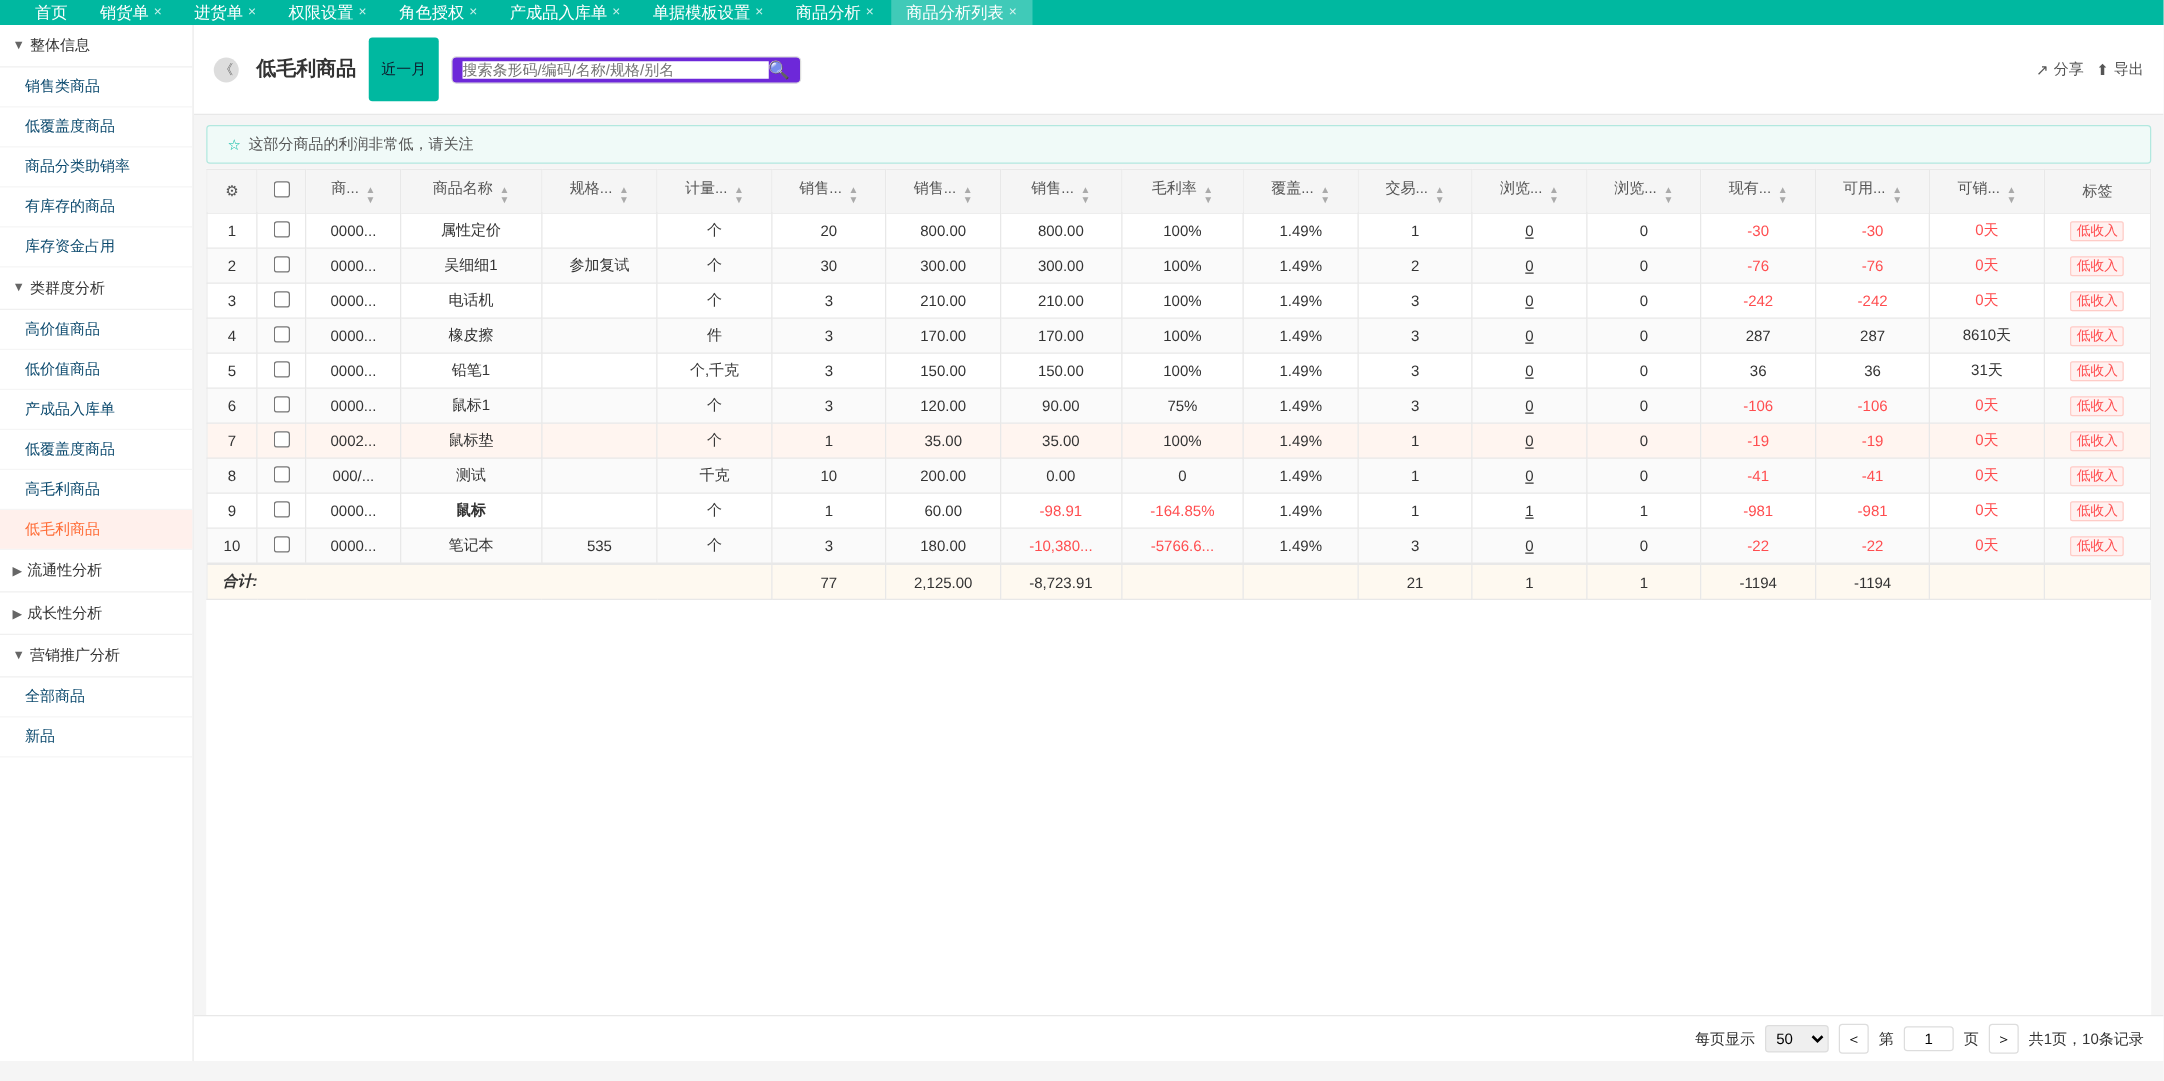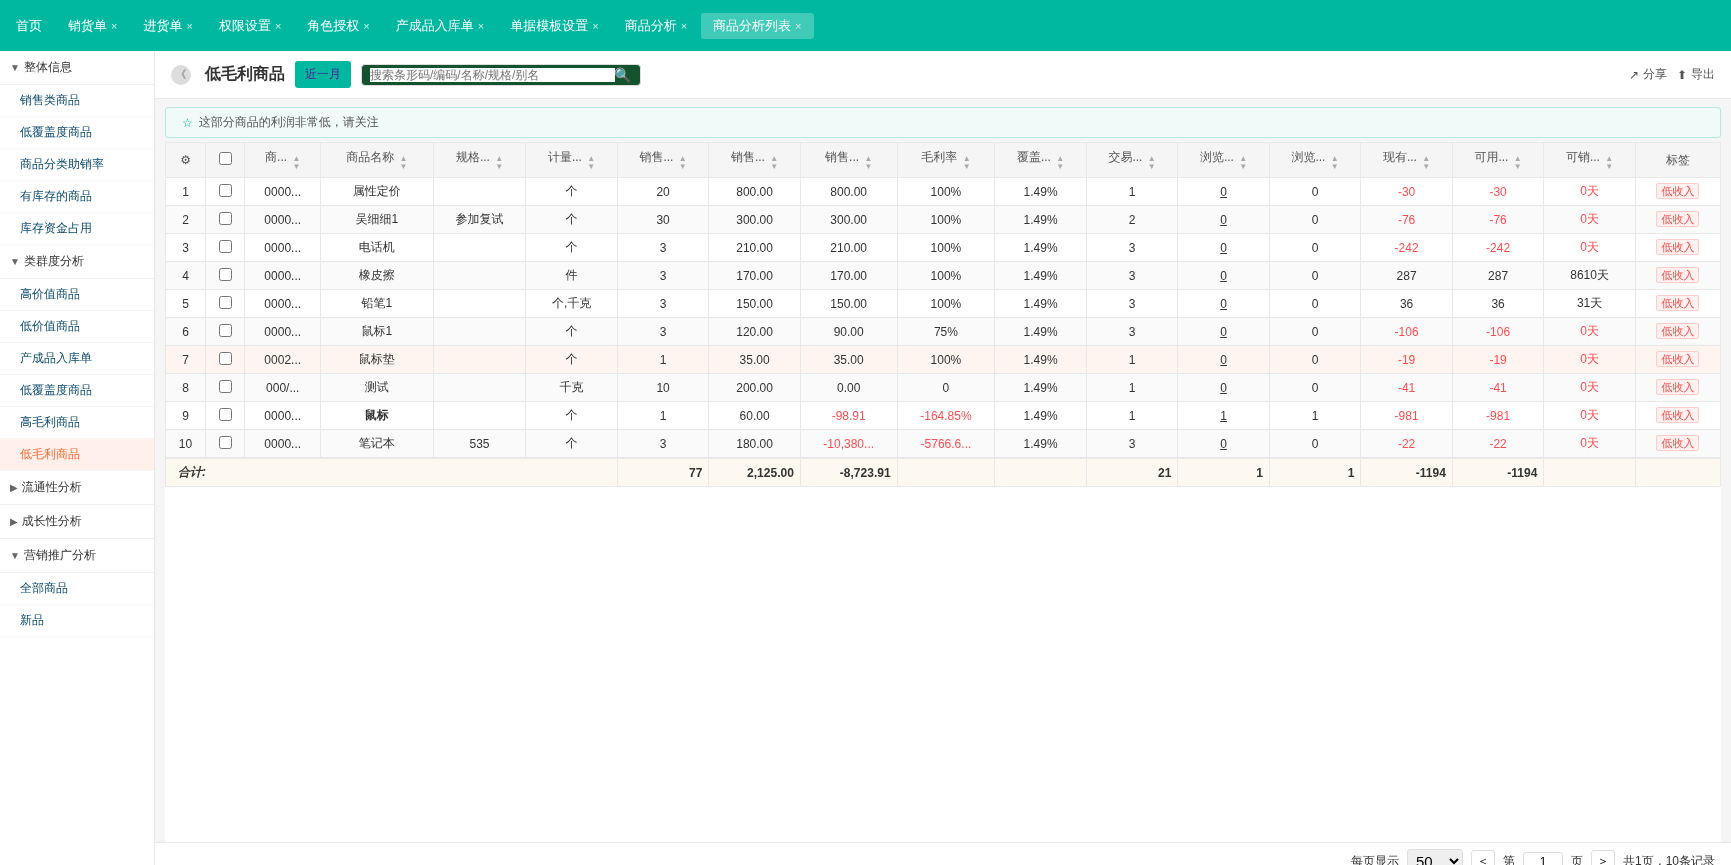--- a/index.html
+++ b/index.html
@@ -3,22 +3,22 @@
   <meta charset="utf-8">
   <style>
     * { box-sizing: border-box; margin: 0; padding: 0; }
     body { font-family: 'Microsoft YaHei', Arial, sans-serif; font-size: 12px; background: #f5f5f5; color: #333; }
 
     
     .top-nav {
       background: #00b8a0;
       display: flex;
       align-items: center;
-      height: 51px;
-      padding: 0 4px;
+      height: 20px;
+      padding: 0 16px;
       gap: 2px;
     }
     .nav-item {
       color: #fff;
       padding: 4px 12px;
       cursor: pointer;
       border-radius: 3px;
       white-space: nowrap;
       font-size: 13px;
       display: flex;
@@ -79,36 +79,36 @@
       gap: 10px;
       border-bottom: 1px solid #e8e8e8;
     }
     .page-title {
       font-size: 16px;
       font-weight: bold;
       color: #333;
     }
     .btn-period {
       background: #00b8a0;
-      color: #4c1d95;
+      color: #0f172a;
       border: none;
-      padding: 5px 10px;
+      padding: 17px 10px;
       border-radius: 3px;
       cursor: pointer;
       font-size: 12px;
     }
     .search-box {
       display: flex;
       align-items: center;
       border: 1px solid #ddd;
       border-radius: 4px;
       padding: 2px 8px;
       flex: 1;
       max-width: 280px;
-      background: #14532d;
+      background: #6d28d9;
     }
     .search-box input {
       border: none;
       outline: none;
       font-size: 12px;
       flex: 1;
       color: #999;
     }
     .search-icon { color: #aaa; font-size: 14px; }
     .header-actions {
@@ -187,39 +187,39 @@
     .underline { text-decoration: underline; cursor: pointer; }
 
     
     .footer-total {
       background: #fef9f0;
       border-top: 2px solid #e8e8e8;
     }
     .footer-total td {
       border: 1px solid #e8e8e8;
       padding: 5px 6px;
-      text-align: right;
-      font-weight: 700;
+      text-align: center;
+      font-weight: 400;
     }
 
     
     .bottom-bar {
       background: #fff;
       border-top: 1px solid #e8e8e8;
       padding: 6px 16px;
       display: flex;
       align-items: center;
       gap: 8px;
       justify-content: flex-end;
     }
     .bottom-bar select {
       border: 1px solid #ddd;
       border-radius: 3px;
       padding: 2px 4px;
-      font-size: 15px;
+      font-size: 12px;
     }
     .page-btn {
       width: 24px;
       height: 24px;
       border: 1px solid #ddd;
       border-radius: 3px;
       background: #fff;
       cursor: pointer;
       display: flex;
       align-items: center;

